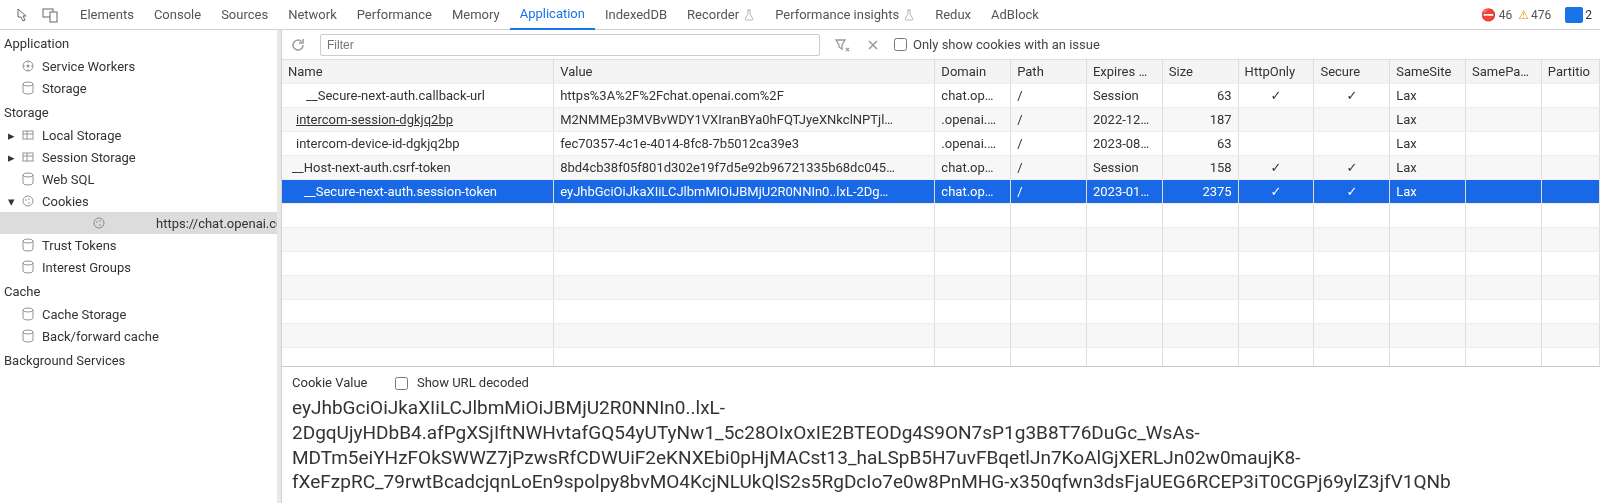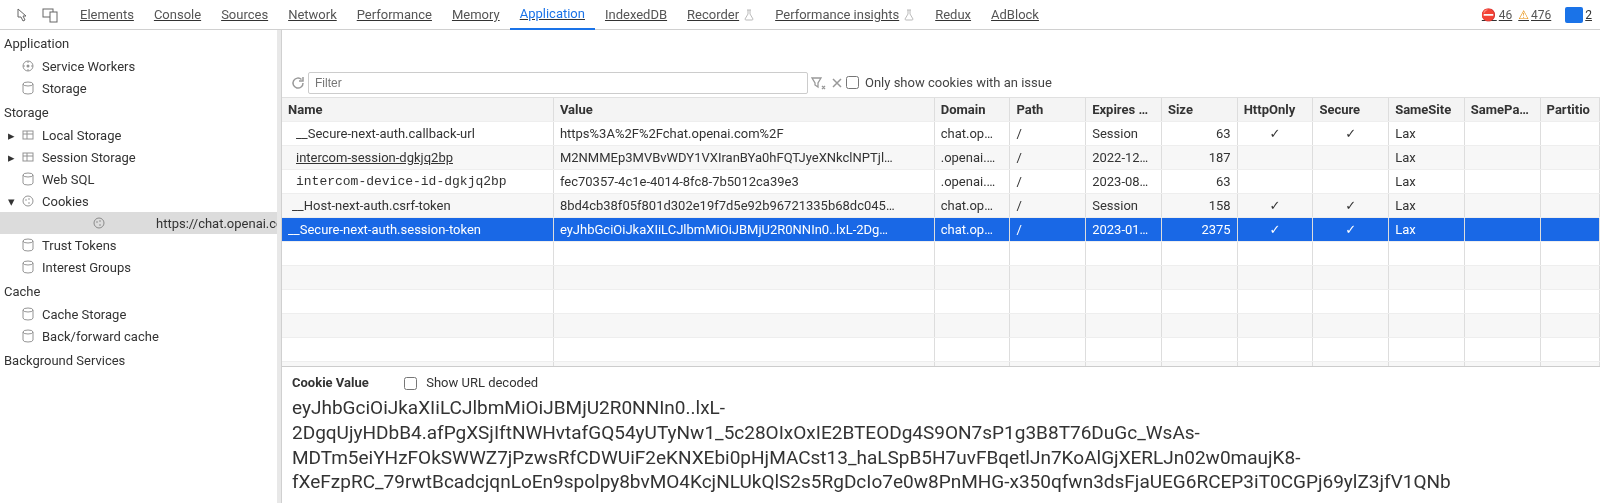--- a/index.html
+++ b/index.html
@@ -1,17 +1,17 @@
 <!DOCTYPE html>
 <html><head>
 <meta charset="utf-8">
 <style>
 * { box-sizing: border-box; margin: 0; padding: 0; }
 body { font-family: "Segoe UI", Roboto, "Helvetica Neue", Arial, sans-serif; font-size: 12px; color: #333; background: #fff; overflow: hidden; width: 1600px; height: 503px; }
-.tabbar { height: 30px; display: flex; align-items: center; border-bottom: 1px solid #d0d0d0; padding-left: 6px; position: relative; text-decoration: underline; }
+.tabbar { height: 30px; display: flex; align-items: center; border-bottom: 1px solid #d0d0d0; padding-left: 6px; position: relative; }
 .tabbar .tab-icons { display: flex; align-items: center; gap: 10px; padding: 0 10px; }
 .tabbar .tab { padding: 0 10px; height: 30px; display: flex; align-items: center; color: #555; cursor: pointer; font-size: 13px; }
 .tabbar .tab.active { color: #1a73e8; border-bottom: 2px solid #1a73e8; margin-bottom: -1px; }
 .tabbar .tab .tab-icon { margin-left: 4px; opacity: 0.5; }
 .tabbar .spacer { flex: 1; }
 .tab-right { display: flex; align-items: center; gap: 6px; padding-right: 8px; }
 .badge { display: flex; align-items: center; font-size: 12px; color: #555; }
 .badge .r { color: #d93025; margin-right: 2px; }
 .badge .y { color: #e68a00; margin: 0 2px 0 6px; }
 .chat-icon { width: 18px; height: 16px; background: #1a73e8; border-radius: 2px; display: inline-block; position: relative; margin-left: 8px; }
@@ -20,38 +20,38 @@
 .sidebar { width: 282px; border-right: 1px solid #d0d0d0; display: flex; }
 .sidebar-inner { width: 278px; overflow: hidden; }
 .sidebar-resize { width: 4px; background: #e8e8e8; cursor: col-resize; }
 .sidebar .sect { padding: 6px 0 4px 4px; font-size: 13px; color: #333; }
 .sidebar .item { display: flex; align-items: center; padding: 3px 4px 3px 8px; cursor: pointer; font-size: 13px; height: 22px; }
 .sidebar .item .tw { width: 12px; display: inline-block; }
 .sidebar .item .ic { width: 16px; height: 16px; margin-right: 6px; display: flex; align-items: center; justify-content: center; opacity: 0.7; }
 .sidebar .item.selected { background: #dcdcdc; gap: 44px; }
 .sidebar .item.indent2 { padding-left: 48px; }
 .content { flex: 1; display: flex; flex-direction: column; overflow: hidden; }
-.toolbar { height: 30px; display: flex; align-items: center; padding: 0 6px; gap: 0; border-bottom: 1px solid #e0e0e0; margin-top: 38px; }
+.toolbar { height: 30px; display: flex; align-items: center; padding: 0 6px; gap: 12px; border-bottom: 1px solid #e0e0e0; }
 .toolbar .reload { cursor: pointer; opacity: 0.6; padding: 2px; }
 .toolbar input.filter { flex: 0 0 500px; height: 22px; border: 1px solid #ccc; border-radius: 2px; padding: 0 6px; font-size: 12px; }
 .toolbar .ticon { cursor: pointer; opacity: 0.6; padding: 2px; }
 .toolbar .checkbox-row { display: flex; align-items: center; gap: 6px; color: #444; font-size: 13px; }
 .toolbar .checkbox-row input { width: 13px; height: 13px; }
 .table-wrap { flex: 1; overflow: auto; border-bottom: 1px solid #ccc; }
 table { border-collapse: collapse; width: 100%; font-size: 13px; }
 th, td { border-right: 1px solid #ddd; border-bottom: 1px solid #eee; padding: 4px 6px; text-align: left; white-space: nowrap; overflow: hidden; text-overflow: ellipsis; height: 22px; }
-th { background: #f4f4f4; font-weight: 700; color: #333; position: sticky; top: 0; }
+th { background: #f4f4f4; font-weight: 400; color: #333; position: sticky; top: 0; }
 td.num { text-align: right; }
 td.ctr { text-align: center; }
 tr.even td { background: #f7f7f7; }
 tr.sel td { background: #1968e6 !important; color: #fff; }
 tr.sel td.ctr { color: #fff; }
 .empty-rows td { border-right: 1px solid #ddd; }
 .detail { padding: 8px 10px; color: #333; font-size: 13px; }
-.detail .lbl { font-weight: 700; margin-right: 22px; }
+.detail .lbl { font-weight: 400; margin-right: 14px; }
 .detail .cb { margin: 0 6px 0 10px; vertical-align: middle; }
 .detail .val { margin-top: 6px; word-wrap: break-word; font-size: 19px; line-height: 1.3; color: #333; }
 svg { display: block; }
 </style>
 </head>
 <body>
 
 <div class="tabbar">
   <div class="tab-icons">
     <span>
@@ -278,21 +278,21 @@
               <th>Size</th>
               <th>HttpOnly</th>
               <th>Secure</th>
               <th>SameSite</th>
               <th>SamePa…</th>
               <th>Partitio</th>
             </tr>
           </thead>
         <tbody id="tbody">
             <tr class="">
-              <td style="padding-left: 14px;">__Secure-next-auth.callback-url</td>
+              <td style="padding-left: 24px;">__Secure-next-auth.callback-url</td>
               <td>https%3A%2F%2Fchat.openai.com%2F</td>
               <td>chat.op…</td>
               <td>/</td>
               <td>Session</td>
               <td class="num">63</td>
               <td class="ctr">✓</td>
               <td class="ctr">✓</td>
               <td>Lax</td>
               <td></td>
               <td></td>
@@ -304,21 +304,21 @@
               <td>/</td>
               <td>2022-12…</td>
               <td class="num">187</td>
               <td class="ctr"></td>
               <td class="ctr"></td>
               <td>Lax</td>
               <td></td>
               <td></td>
             </tr>
             <tr class="">
-              <td style="padding-left: 14px; font-family: Liberation Mono, monospace;">intercom-device-id-dgkjq2bp</td>
+              <td style="padding-left: 14px;">intercom-device-id-dgkjq2bp</td>
               <td>fec70357-4c1e-4014-8fc8-7b5012ca39e3</td>
               <td>.openai.…</td>
               <td>/</td>
               <td>2023-08…</td>
               <td class="num">63</td>
               <td class="ctr"></td>
               <td class="ctr"></td>
               <td>Lax</td>
               <td></td>
               <td></td>
@@ -330,21 +330,21 @@
               <td>/</td>
               <td>Session</td>
               <td class="num">158</td>
               <td class="ctr">✓</td>
               <td class="ctr">✓</td>
               <td>Lax</td>
               <td></td>
               <td></td>
             </tr>
             <tr class=" sel">
-              <td style="padding-left: 6px;">__Secure-next-auth.session-token</td>
+              <td style="padding-left: 22px;">__Secure-next-auth.session-token</td>
               <td>eyJhbGciOiJkaXIiLCJlbmMiOiJBMjU2R0NNIn0..lxL-2Dg…</td>
               <td>chat.op…</td>
               <td>/</td>
               <td>2023-01…</td>
               <td class="num">2375</td>
               <td class="ctr">✓</td>
               <td class="ctr">✓</td>
               <td>Lax</td>
               <td></td>
               <td></td>

